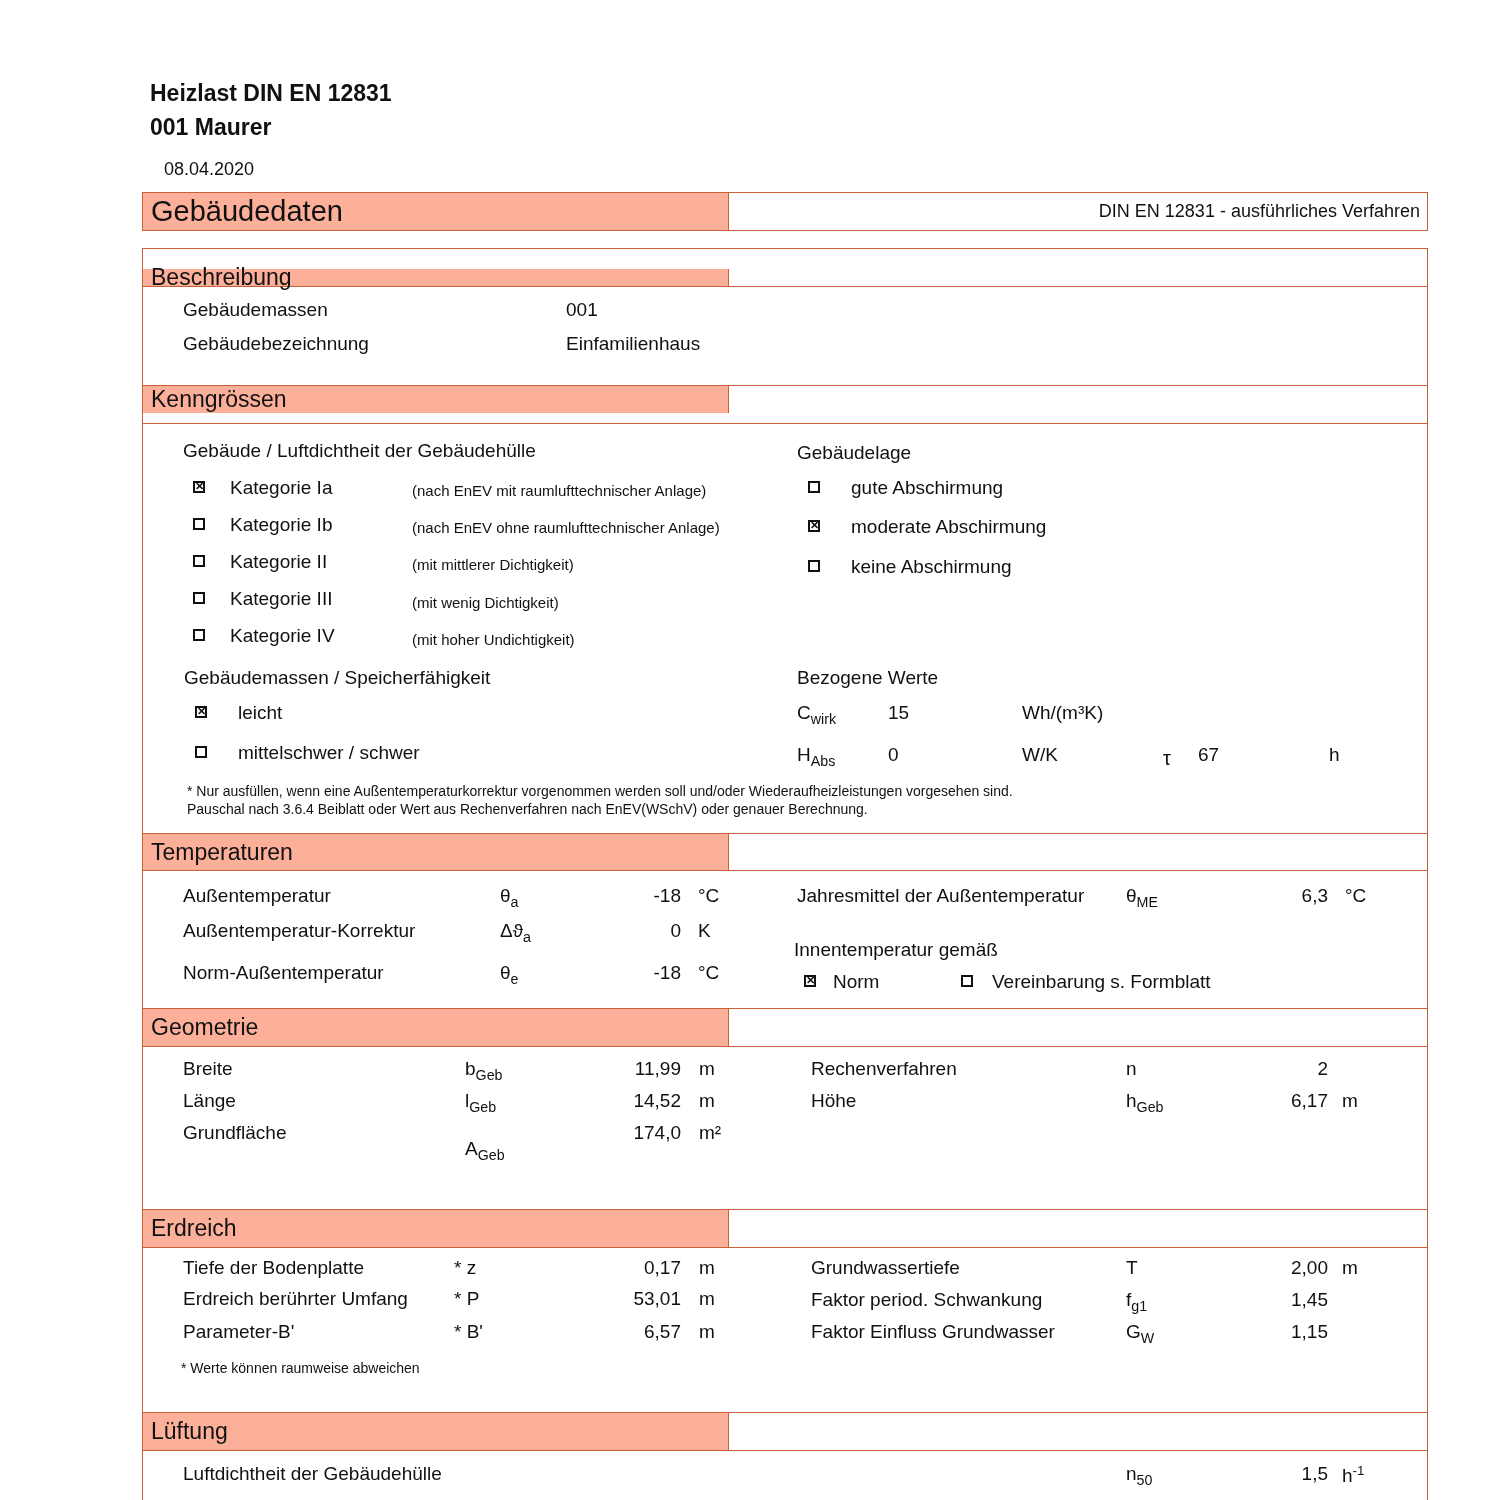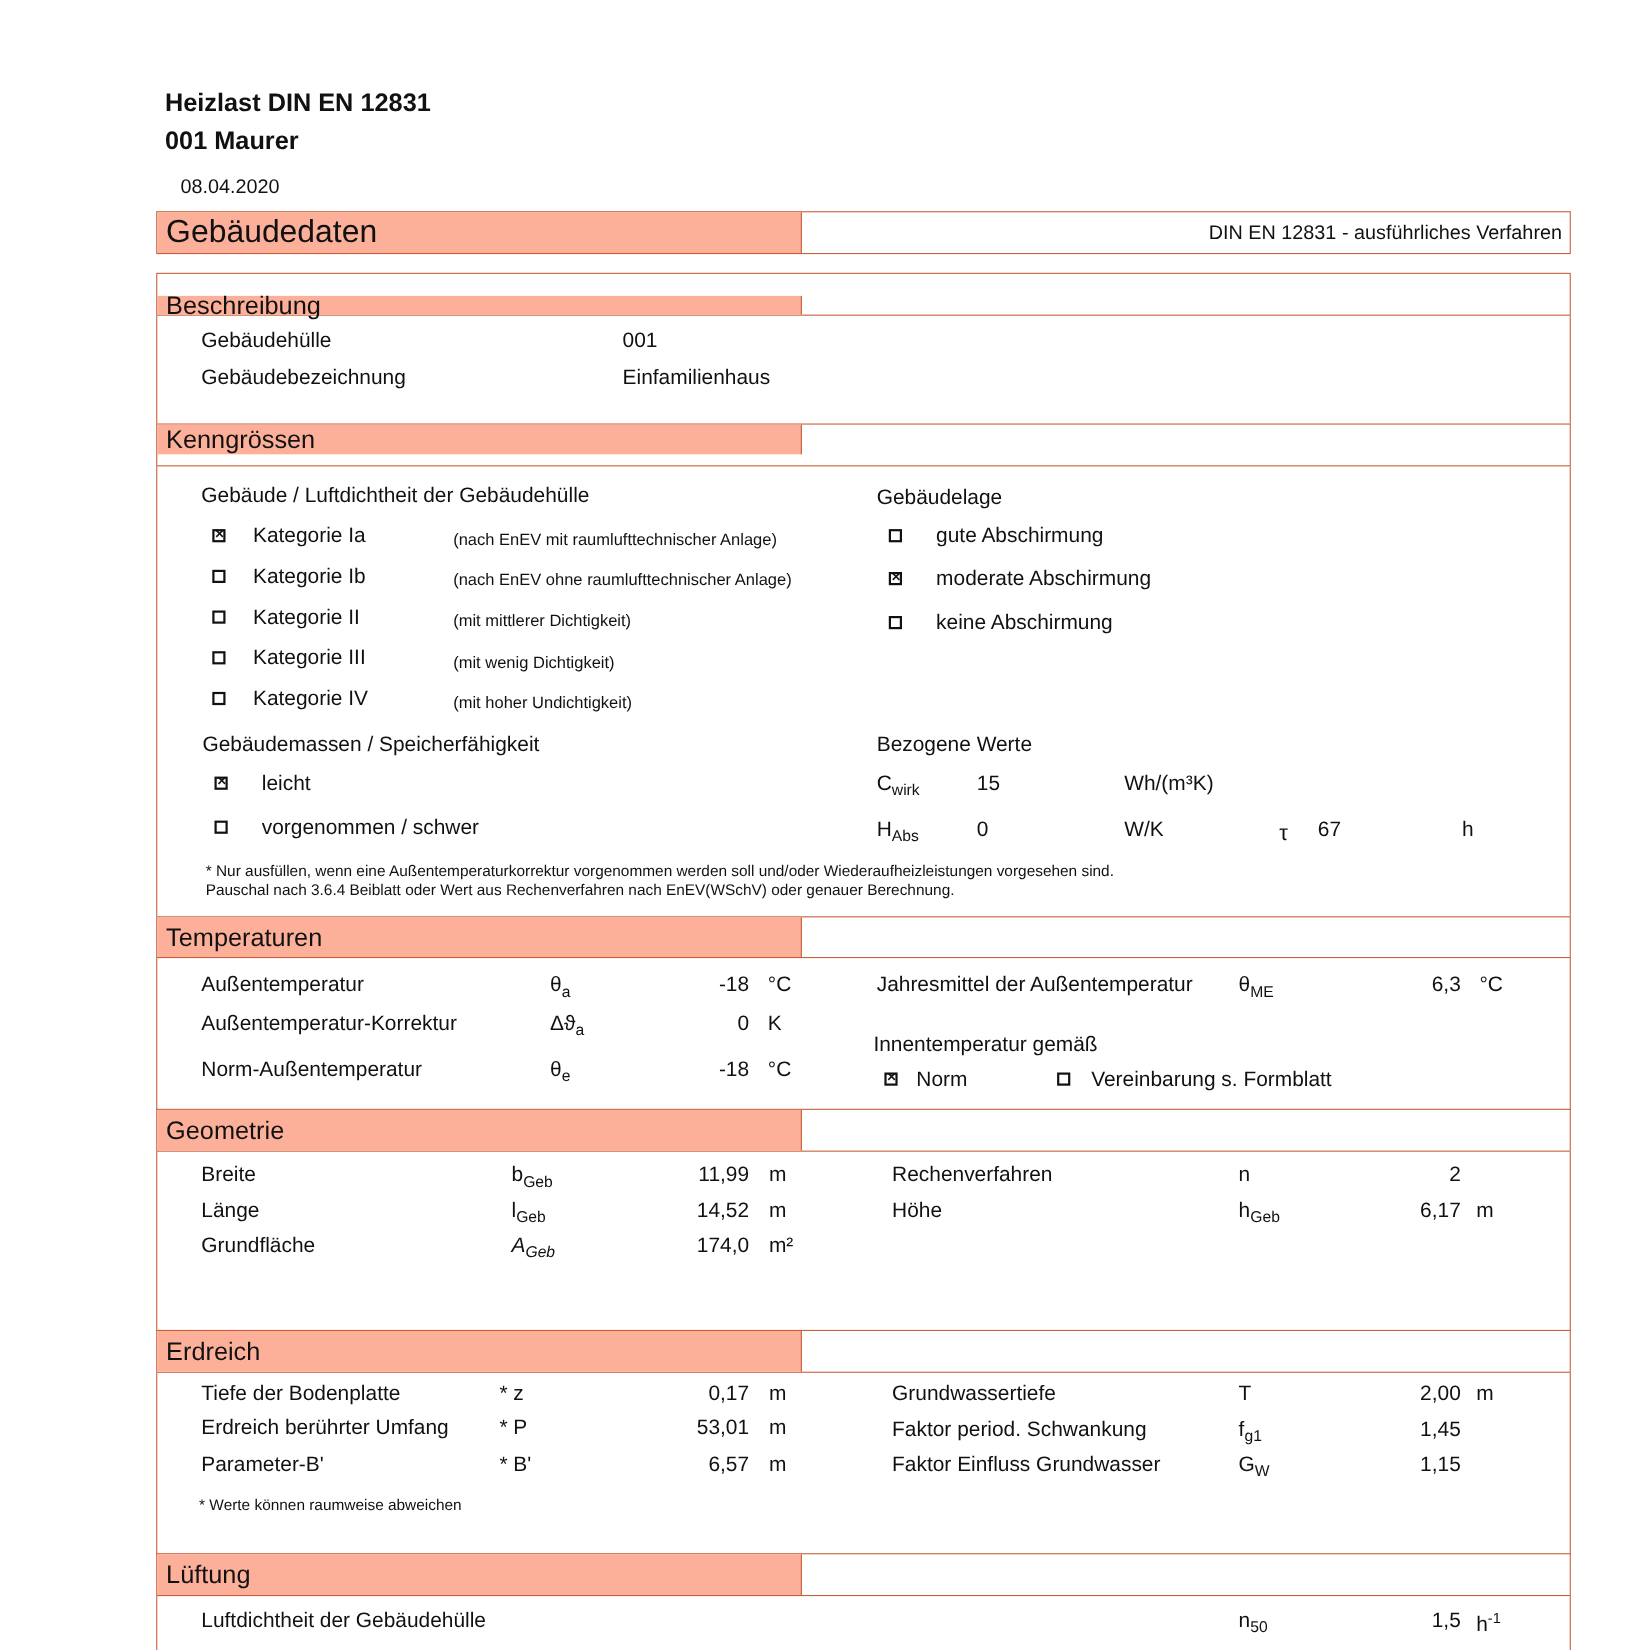--- a/index.html
+++ b/index.html
@@ -32,21 +32,21 @@
 <div class="hdr" style="top:192px;height:39px;">
   <div class="left" style="font-size:29px;">Gebäudedaten</div>
   <div class="right">DIN EN 12831 - ausführliches Verfahren</div>
 </div>
 
 <div class="hdr" style="top:248px;height:39px;">
   <div class="left" style="font-size:23px;margin-top:20px;">Beschreibung</div>
   <div class="right"></div>
 </div>
 <div class="section" style="top:287px;height:98px;">
-  <span class="abs f19" style="left:40px;top:12px;">Gebäudehülle</span>
+  <span class="abs f19" style="left:40px;top:12px;">Gebäudemassen</span>
   <span class="abs f19" style="left:423px;top:12px;">001</span>
   <span class="abs f19" style="left:40px;top:46px;">Gebäudebezeichnung</span>
   <span class="abs f19" style="left:423px;top:46px;">Einfamilienhaus</span>
 </div>
 
 <div class="hdr" style="top:385px;height:39px;flex-direction:column;">
   <div class="left" style="font-size:23px;">Kenngrössen</div>
   <div class="right"></div>
 </div>
 <div class="section" style="top:424px;height:409px;">
@@ -77,21 +77,21 @@
   <span class="abs f19" style="left:708px;top:53px;">gute Abschirmung</span>
   <span class="cb checked" style="left:665px;top:96px;"></span>
   <span class="abs f19" style="left:708px;top:92px;">moderate Abschirmung</span>
   <span class="cb" style="left:665px;top:136px;"></span>
   <span class="abs f19" style="left:708px;top:132px;">keine Abschirmung</span>
 
   <span class="abs f19" style="left:41px;top:243px;">Gebäudemassen / Speicherfähigkeit</span>
   <span class="cb checked" style="left:52px;top:282px;"></span>
   <span class="abs f19" style="left:95px;top:278px;">leicht</span>
   <span class="cb" style="left:52px;top:322px;"></span>
-  <span class="abs f19" style="left:95px;top:318px;">vorgenommen / schwer</span>
+  <span class="abs f19" style="left:95px;top:318px;">mittelschwer / schwer</span>
 
   <span class="abs f19" style="left:654px;top:243px;">Bezogene Werte</span>
   <span class="abs f19" style="left:654px;top:278px;"><span>C</span><sub>wirk</sub></span>
   <span class="abs f19" style="left:745px;top:278px;">15</span>
   <span class="abs f19" style="left:879px;top:278px;">Wh/(m³K)</span>
   <span class="abs f19" style="left:654px;top:320px;"><span>H</span><sub>Abs</sub></span>
   <span class="abs f19" style="left:745px;top:320px;">0</span>
   <span class="abs f19" style="left:879px;top:320px;">W/K</span>
   <span class="abs f20" style="left:1020px;top:323px;">τ</span>
   <span class="abs f19" style="left:1055px;top:320px;">67</span>
@@ -142,21 +142,21 @@
   <span class="abs f19" style="left:322px;top:11px;"><span>b</span><sub>Geb</sub></span>
   <span class="abs f19 r" style="left:458px;width:80px;top:11px;">11,99</span>
   <span class="abs f19" style="left:556px;top:11px;">m</span>
 
   <span class="abs f19" style="left:40px;top:43px;">Länge</span>
   <span class="abs f19" style="left:322px;top:43px;"><span>l</span><sub>Geb</sub></span>
   <span class="abs f19 r" style="left:458px;width:80px;top:43px;">14,52</span>
   <span class="abs f19" style="left:556px;top:43px;">m</span>
 
   <span class="abs f19" style="left:40px;top:75px;">Grundfläche</span>
-  <span class="abs f19" style="left:322px;top:75px;font-style:italic;"><span>A</span><sub>Geb</sub></span>
+  <span class="abs f19" style="left:322px;top:91px;"><span>A</span><sub>Geb</sub></span>
   <span class="abs f19 r" style="left:458px;width:80px;top:75px;">174,0</span>
   <span class="abs f19" style="left:556px;top:75px;">m²</span>
 
   <span class="abs f19" style="left:668px;top:11px;">Rechenverfahren</span>
   <span class="abs f19" style="left:983px;top:11px;">n</span>
   <span class="abs f19 r" style="left:1105px;width:80px;top:11px;">2</span>
 
   <span class="abs f19" style="left:668px;top:43px;">Höhe</span>
   <span class="abs f19" style="left:983px;top:43px;"><span>h</span><sub>Geb</sub></span>
   <span class="abs f19 r" style="left:1105px;width:80px;top:43px;">6,17</span>

